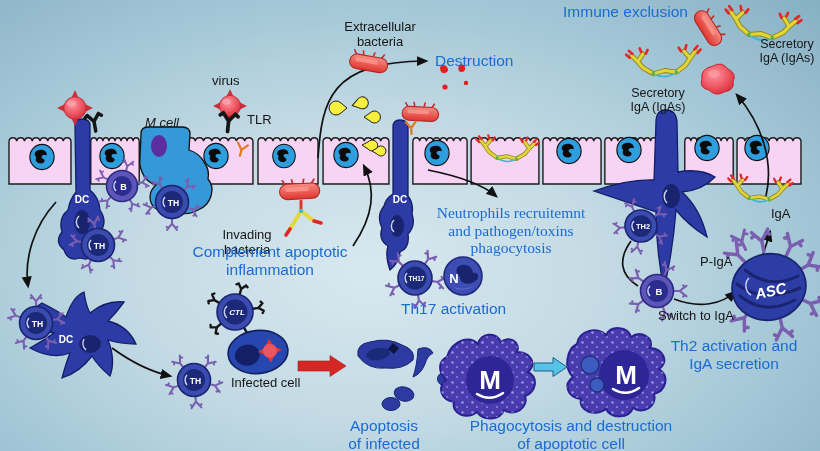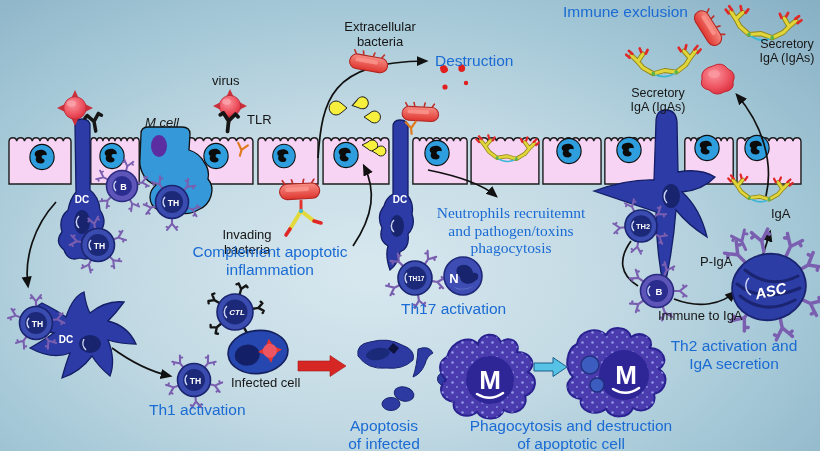--- a/index.html
+++ b/index.html
@@ -363,25 +363,24 @@
   <div class="lbl" style="left:247px;top:113px;">TLR</div>
   <div class="lbl" style="left:145px;top:116px;font-style:italic;">M cell</div>
   <div class="lbl ctr" style="left:218px;top:181px;width:58px;margin-top:47px;">Invading
 bacteria</div>
   <div class="lblb ctr" style="left:190px;top:243px;width:160px;">Complement apoptotic
 inflammation</div>
   <div class="lblb ctr" style="left:427px;top:204px;width:168px;font-family:Liberation Serif, serif;">Neutrophils recruitemnt
 and pathogen/toxins
 phagocytosis</div>
   <div class="lblb" style="left:389px;top:300px;margin-left:12px;">Th17 activation</div>
-  <div class="lblb" style="left:149px;top:401px;">Th1 activation</div>
   <div class="lbl" style="left:231px;top:376px;">Infected cell</div>
   <div class="lblb ctr" style="left:331px;top:417px;width:106px;">Apoptosis
 of infected virus</div>
   <div class="lblb ctr" style="left:462px;top:417px;width:218px;">Phagocytosis and destruction
 of apoptotic cell</div>
   <div class="lblb ctr" style="left:668px;top:337px;width:132px;">Th2 activation and
 IgA secretion</div>
   <div class="lbl" style="left:700px;top:255px;">P-IgA</div>
-  <div class="lbl" style="left:658px;top:309px;">Immune to IgA</div>
+  <div class="lbl" style="left:658px;top:309px;">Switch to IgA</div>
   <div class="lbl" style="left:771px;top:207px;">IgA</div>
 
 </div>
 
 </body></html>

